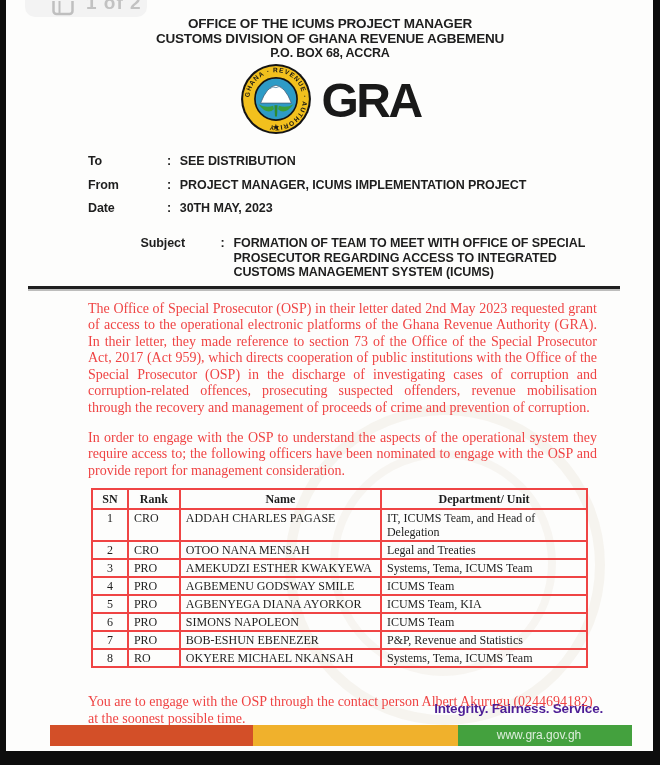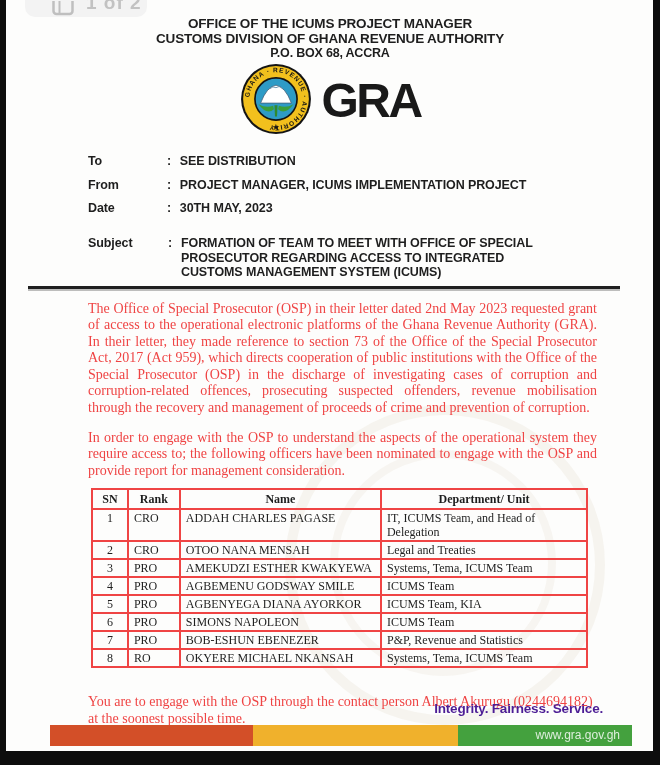--- a/index.html
+++ b/index.html
@@ -44,21 +44,21 @@
   .logo-row { margin-top:2px; display:flex; justify-content:center; align-items:center; height:74px; }
   .gra-wordmark { font-family:"Liberation Sans", sans-serif; font-weight:bold;
     font-size:48px; letter-spacing:-2.5px; color:#191919; margin:2px 0 0 8px; }
 
   
   .meta { margin:18px 16px 0 88px; font-family:"Liberation Sans", sans-serif;
     font-weight:bold; font-size:12.5px; letter-spacing:-0.1px; }
   .meta-row { display:flex; line-height:15px; }
   .meta-row + .meta-row { margin-top:9px; }
   .meta-row.date-row { margin-top:8px; }
-  .meta-row.subject-row { margin-top:20px; }
+  .meta-row.subject-row { margin-top:20px;justify-content:center; }
   .meta-label { width:80px; }
   .meta-colon { width:13px; }
   .meta-value { width:470px; }
   .subject-row .meta-value { width:358px; line-height:14.5px; }
 
   .rule { margin:6px 0 0 28px; width:592px; height:3px; background:#1f1f1f;
     box-shadow:0 2px 0 rgba(110,110,110,0.45); }
 
   
   .para { margin-left:88px; width:509px; text-align:justify;
@@ -76,39 +76,39 @@
   .officers td.col0 { text-align:center; }
 
   
   .motto { position:absolute; top:701px; right:57px; z-index:2;
     font-family:"Liberation Sans", sans-serif; font-weight:bold;
     font-size:13.5px; letter-spacing:-0.2px; color:#4c1d95; }
   .bar { position:absolute; top:725px; left:50px; width:582px; height:21px;
     display:flex; z-index:2; }
   .bar .seg-red { width:203px; }
   .bar .seg-yellow { width:205px; }
-  .bar .seg-green { width:174px; text-align:right; }
+  .bar .seg-green { width:174px; text-align:center; }
   .site { display:block; line-height:21px; padding-right:12px;
     font-family:"Liberation Sans", sans-serif; font-size:12px;
     color:rgba(255,255,255,0.82); }
 </style>
 </head>
 <body>
 
 <div class="screen">
 
   <div class="watermark">
     <div class="watermark-inner"></div>
   </div>
 
   <div class="content">
 
     <div class="doc-header">
       <div class="hl1">OFFICE OF THE ICUMS PROJECT MANAGER</div>
-      <div class="hl2">CUSTOMS DIVISION OF GHANA REVENUE AUTHORITY</div>
+      <div class="hl2">CUSTOMS DIVISION OF GHANA REVENUE AGBEMENU</div>
       <div class="hl3">P.O. BOX 68, ACCRA</div>
     </div>
 
     <div class="logo-row">
       <svg width="74" height="74" viewBox="0 0 72 72">
         <circle cx="36" cy="36" r="34" fill="#141414"></circle>
         <circle cx="36" cy="36" r="32" fill="#f2c01d"></circle>
         <defs>
           <path id="ringPath" d="M 10,36 A 26,26 0 1 1 62,36 A 26,26 0 1 1 10,36" fill="none"></path>
         </defs>

